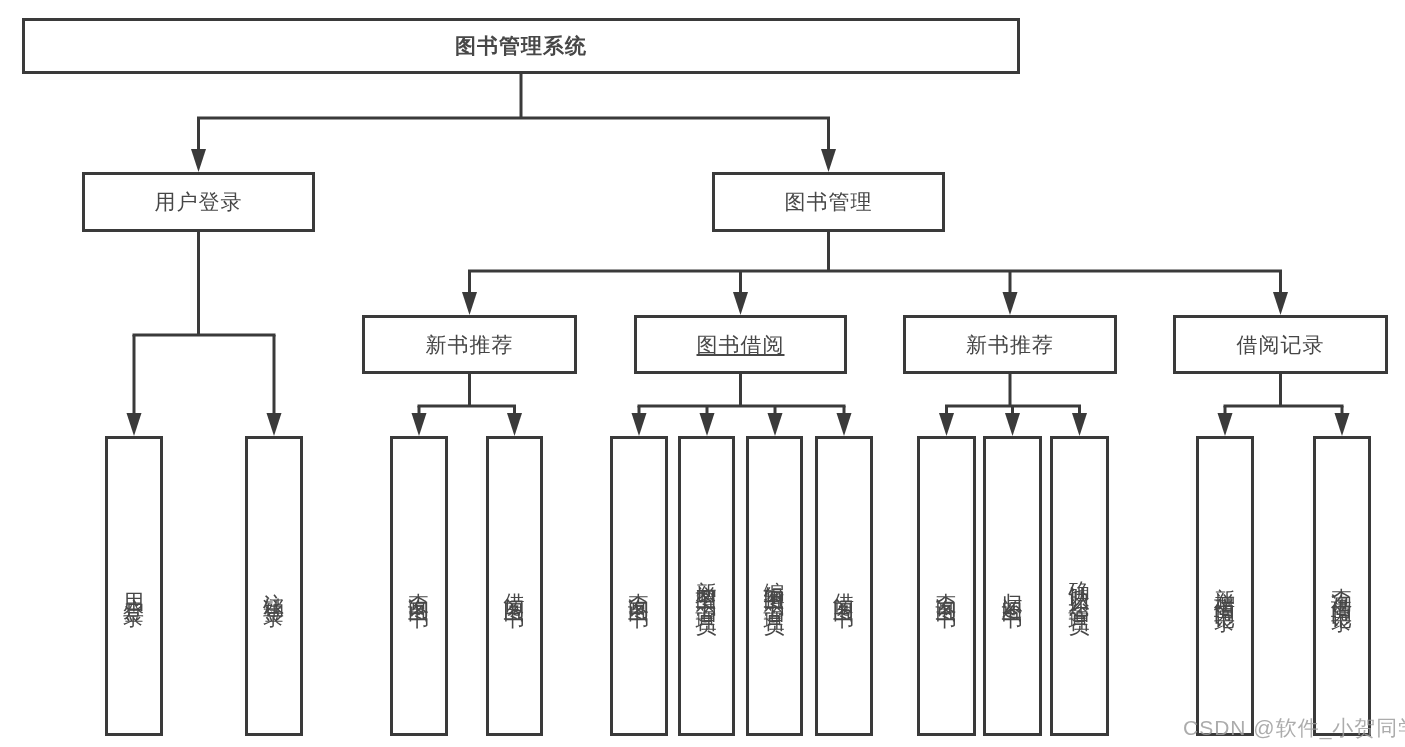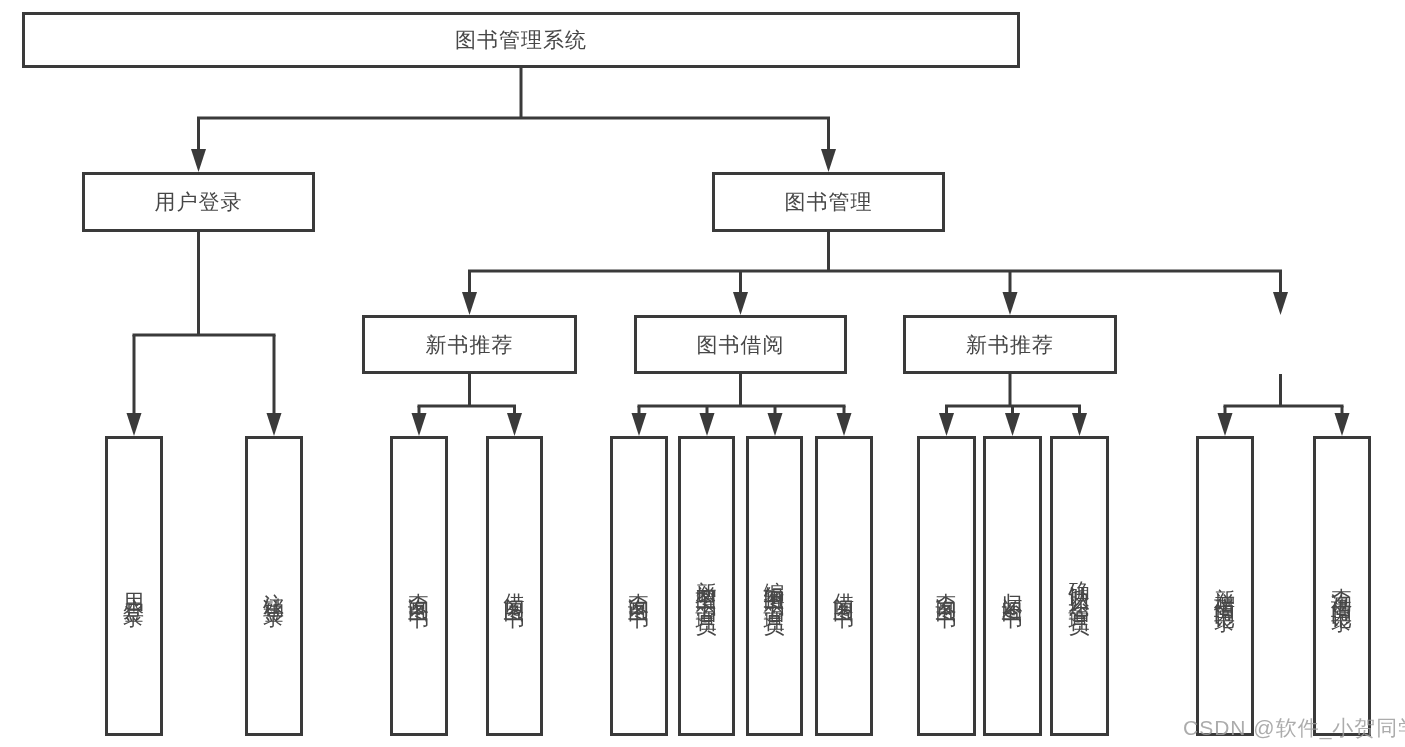--- a/index.html
+++ b/index.html
@@ -109,28 +109,29 @@
     <polygon points="1072,413 1087,413 1079.5,436"></polygon>
 
     <line x1="1280.5" y1="374" x2="1280.5" y2="406"></line>
     <line x1="1223.5" y1="406" x2="1343.5" y2="406"></line>
     <line x1="1225" y1="406" x2="1225" y2="418"></line>
     <polygon points="1217.5,413 1232.5,413 1225,436"></polygon>
     <line x1="1342" y1="406" x2="1342" y2="418"></line>
     <polygon points="1334.5,413 1349.5,413 1342,436"></polygon>
   </svg>
 
-  <div class="box hbox" style="left:22px;top:12px;width:998px;height:56px;">图书管理系统</div>
+  <div class="box hbox" style="left:22px;top:18px;width:998px;height:56px;font-weight:bold;">图书管理系统</div>
 
   <div class="box hbox" style="left:82px;top:172px;width:233px;height:60px;">用户登录</div>
   <div class="box hbox" style="left:362px;top:315px;width:215px;height:59px;">新书推荐</div>
 
   <div class="box hbox" style="left:712px;top:172px;width:233px;height:60px;">图书管理</div>
-  <div class="box hbox" style="left:634px;top:315px;width:213px;height:59px;">图书借阅</div>
+  <div class="box hbox" style="left:634px;top:315px;width:213px;height:59px;text-decoration:underline;">图书借阅</div>
   <div class="box hbox" style="left:903px;top:315px;width:214px;height:59px;">新书推荐</div>
+  <div class="box hbox" style="left:1173px;top:315px;width:215px;height:59px;">借阅记录</div>
 
   <div class="box vbox" style="left:105px;top:436px;width:58px;height:300px;">用户登录</div>
   <div class="box vbox" style="left:245px;top:436px;width:58px;height:300px;">注销登录</div>
 
   <div class="box vbox" style="left:390px;top:436px;width:58px;height:300px;">查询图书</div>
   <div class="box vbox" style="left:486px;top:436px;width:57px;height:300px;">借阅图书</div>
 
   <div class="box vbox" style="left:610px;top:436px;width:58px;height:300px;">查询图书</div>
   <div class="box vbox" style="left:678px;top:436px;width:57px;height:300px;">新增图书（管理员）</div>
   <div class="box vbox" style="left:746px;top:436px;width:57px;height:300px;">编辑图书（管理员）</div>

